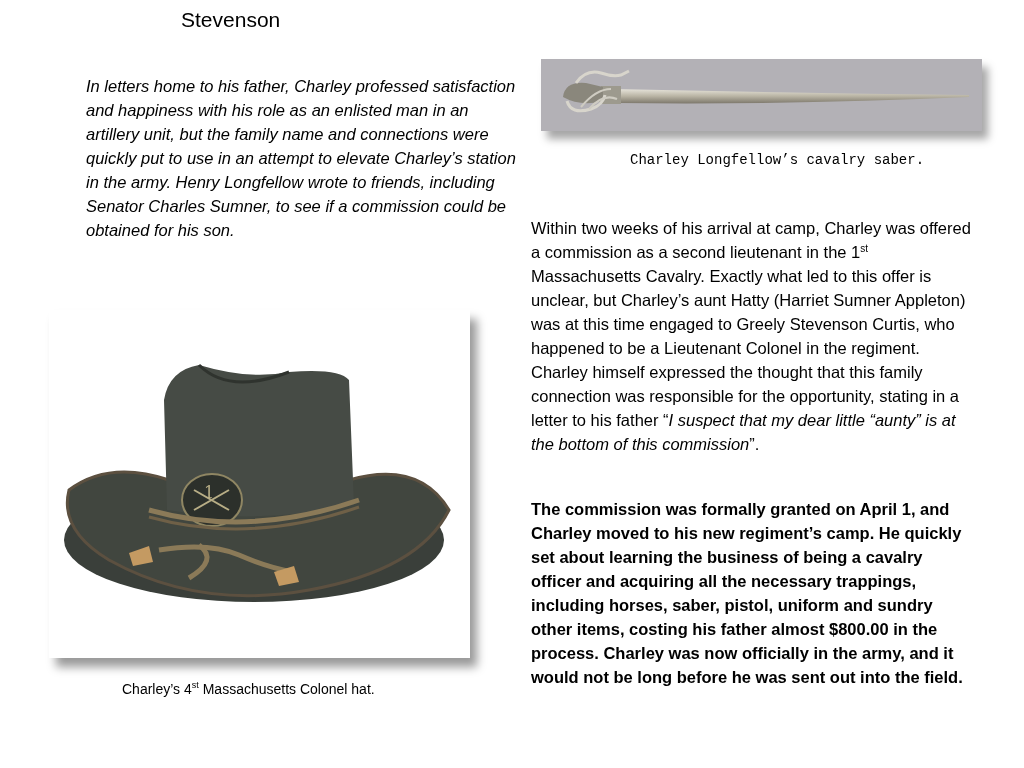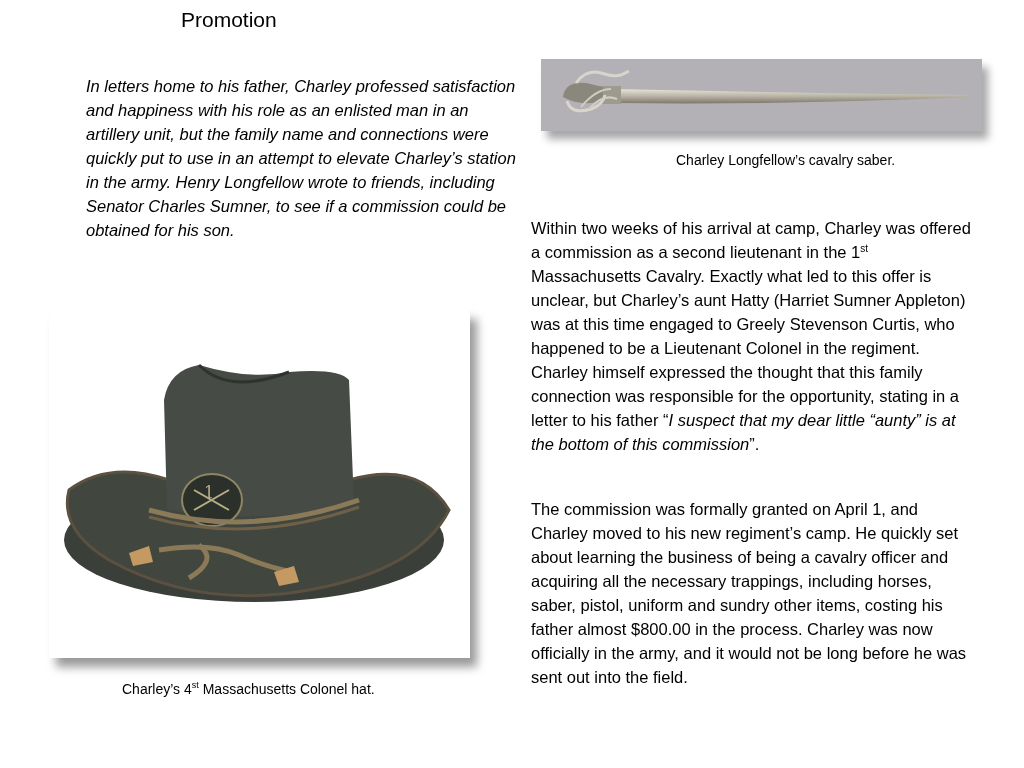--- a/index.html
+++ b/index.html
@@ -4,41 +4,41 @@
 <style>
   html, body { margin: 0; padding: 0; }
   body {
     width: 1024px; height: 768px; background: #ffffff; position: relative; overflow: hidden;
     font-family: "Liberation Sans", "DejaVu Sans", sans-serif; color: #000;
   }
   .title { position: absolute; left: 181px; top: 8px; font-size: 21px; }
   .para { position: absolute; font-size: 16.5px; line-height: 24px; }
   .p1 { left: 86px; top: 74px; width: 430px; font-style: italic; }
   .p2 { left: 531px; top: 216px; width: 440px; }
-  .p3 { left: 531px; top: 497px; width: 440px; }
+  .p3 { left: 531px; top: 497px; width: 440px; font-weight: bold; }
   .para sup { font-size: 10px; line-height: 0; }
   .caption { position: absolute; font-size: 14px; }
-  .cap-saber { left: 676px; top: 152px; }
+  .cap-saber { left: 630px; top: 152px; font-family: Liberation Mono, monospace; }
   .cap-hat { left: 122px; top: 681px; }
   .caption sup { font-size: 9px; line-height: 0; }
 
   .saber-frame {
     position: absolute; left: 541px; top: 59px; width: 441px; height: 72px;
     background: #b3b1b6; box-shadow: 6px 8px 8px rgba(0,0,0,0.35);
   }
   .hat-frame {
     position: absolute; left: 49px; top: 310px; width: 421px; height: 348px;
     background: #ffffff; box-shadow: 7px 9px 9px rgba(0,0,0,0.4);
   }
   svg { display: block; }
 </style>
 </head>
 <body>
 
-<div class="title">Promotion</div>
+<div class="title">Stevenson</div>
 
 <div class="para p1">In letters home to his father, Charley professed satisfaction and happiness with his role as an enlisted man in an artillery unit, but the family name and connections were quickly put to use in an attempt to elevate Charley’s station in the army. Henry Longfellow wrote to friends, including Senator Charles Sumner, to see if a commission could be obtained for his son.</div>
 
 <div class="saber-frame">
   <svg width="441" height="72" viewBox="0 0 441 72">
     <defs>
       <linearGradient id="blade" x1="0" y1="0" x2="0" y2="1">
         <stop offset="0" stop-color="#e6e3da"></stop>
         <stop offset="0.5" stop-color="#b9b4a4"></stop>
         <stop offset="1" stop-color="#7d786c"></stop>

